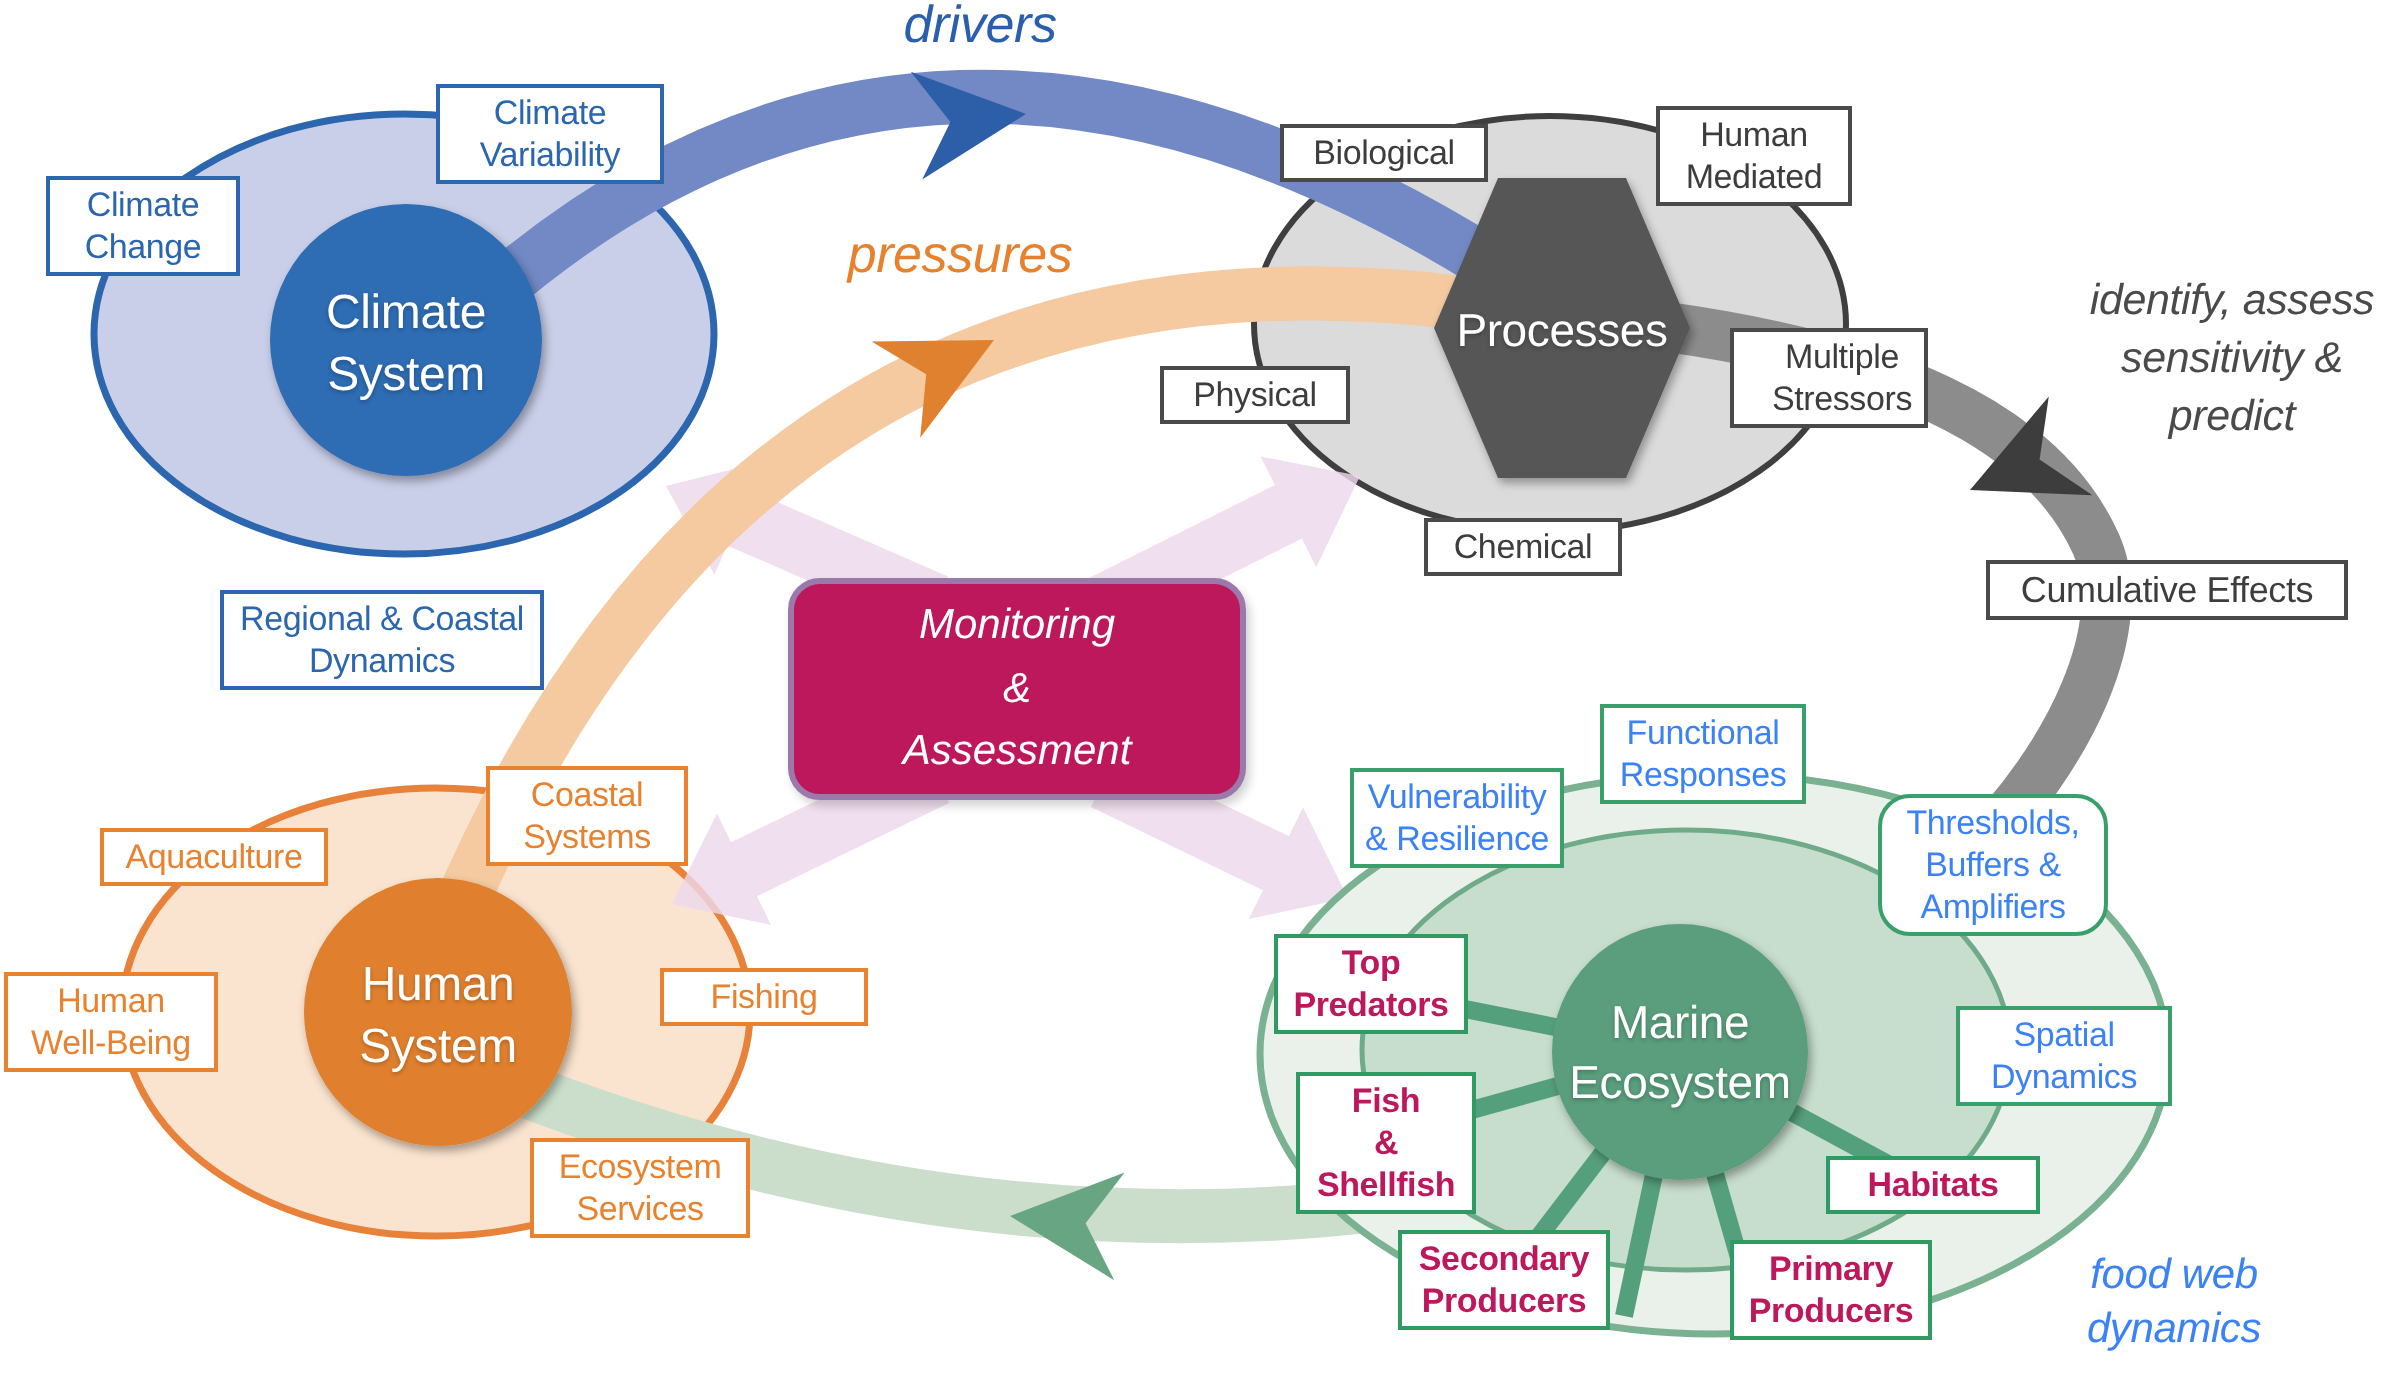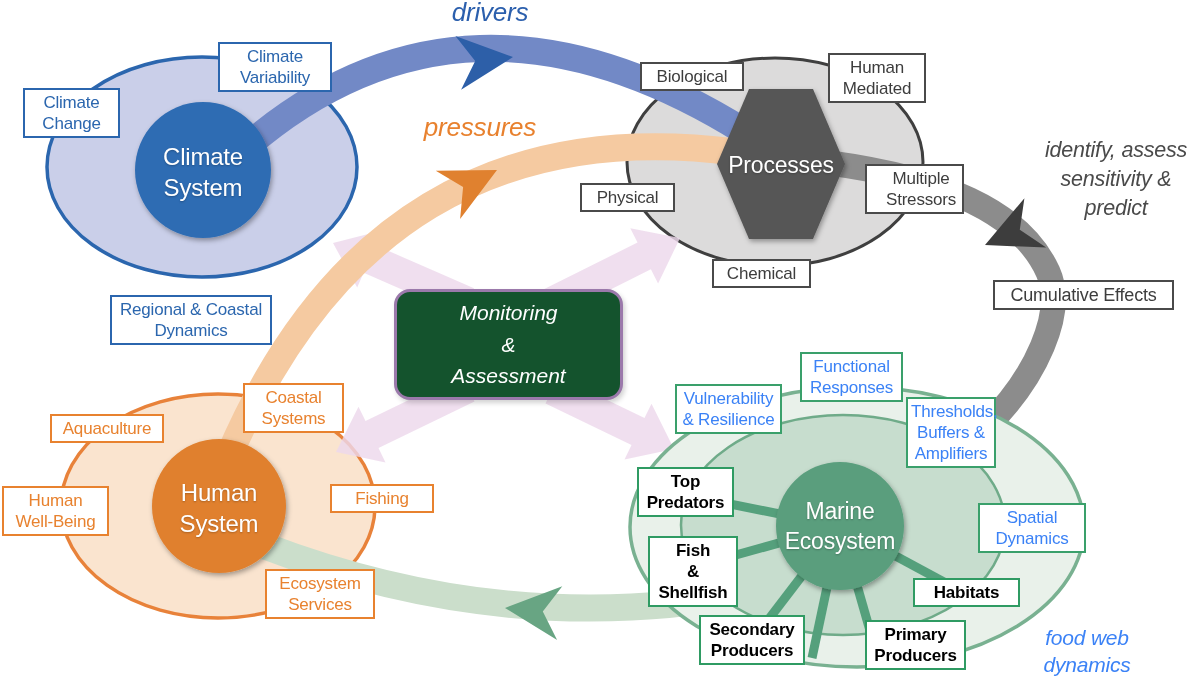--- a/index.html
+++ b/index.html
@@ -10,32 +10,32 @@
   #bg{position:absolute;left:0;top:0;z-index:0;}
   .lbl{
     position:absolute;z-index:4;background:#ffffff;border:2px solid;
     text-align:center;white-space:pre-line;font-size:17px;line-height:1.24;
     padding:2px 3px;box-sizing:border-box;letter-spacing:-0.2px;
   }
   .c-blue{color:#2b66ae;border-color:#2b66ae;}
   .c-gray{color:#3d3d3d;border-color:#4a4a4a;}
   .c-orange{color:#e8822f;border-color:#e8822f;}
   .c-green{color:#3b82f6;border-color:#3aa06b;}
-  .c-green-bold{color:#000000;border-color:#2f9b63;font-weight:bold;}
+  .c-green-bold{color:#be185d;border-color:#2f9b63;font-weight:bold;}
   .title{
     position:absolute;z-index:3;color:#ffffff;text-align:center;white-space:pre-line;
     font-size:23px;line-height:1.3;letter-spacing:-0.2px;text-shadow:0 1px 2px rgba(0,0,0,0.25);
   }
   .annot{
     position:absolute;z-index:4;font-style:italic;text-align:center;white-space:pre-line;
     background:transparent;border:none;letter-spacing:-0.2px;
   }
   #monitoring-box{
     position:absolute;z-index:5;left:394px;top:289px;width:229px;height:111px;
-    background:#14532d;border:3.5px solid #9b79ab;border-radius:16px;
+    background:#be185d;border:3.5px solid #9b79ab;border-radius:16px;
     display:flex;align-items:center;justify-content:center;box-sizing:border-box;
     box-shadow:2px 3px 5px rgba(0,0,0,0.18);
   }
   #monitoring-box .txt{
     color:#ffffff;font-style:italic;font-size:21px;line-height:1.5;text-align:center;white-space:pre-line;
   }
 </style>
 </head>
 <body>
 
@@ -126,21 +126,21 @@
   <div class="lbl c-orange" style="left:243px;top:383px;width:101px;">Coastal
 Systems</div>
   <div class="lbl c-orange" style="left:330px;top:484px;width:104px;">Fishing</div>
   <div class="lbl c-orange" style="left:265px;top:569px;width:110px;">Ecosystem
 Services</div>
 
   <div class="lbl c-green" style="left:800px;top:352px;width:103px;">Functional
 Responses</div>
   <div class="lbl c-green" style="left:675px;top:384px;width:107px;">Vulnerability
 &amp; Resilience</div>
-  <div class="lbl c-green" style="left:906px;top:397px;width:90px;">Thresholds,
+  <div class="lbl c-green" style="left:939px;top:397px;width:115px;border-radius:16px;">Thresholds,
 Buffers &amp;
 Amplifiers</div>
   <div class="lbl c-green" style="left:978px;top:503px;width:108px;">Spatial
 Dynamics</div>
 
   <div class="lbl c-green-bold" style="left:637px;top:467px;width:97px;">Top
 Predators</div>
   <div class="lbl c-green-bold" style="left:648px;top:536px;width:90px;">Fish
 &amp;
 Shellfish</div>

